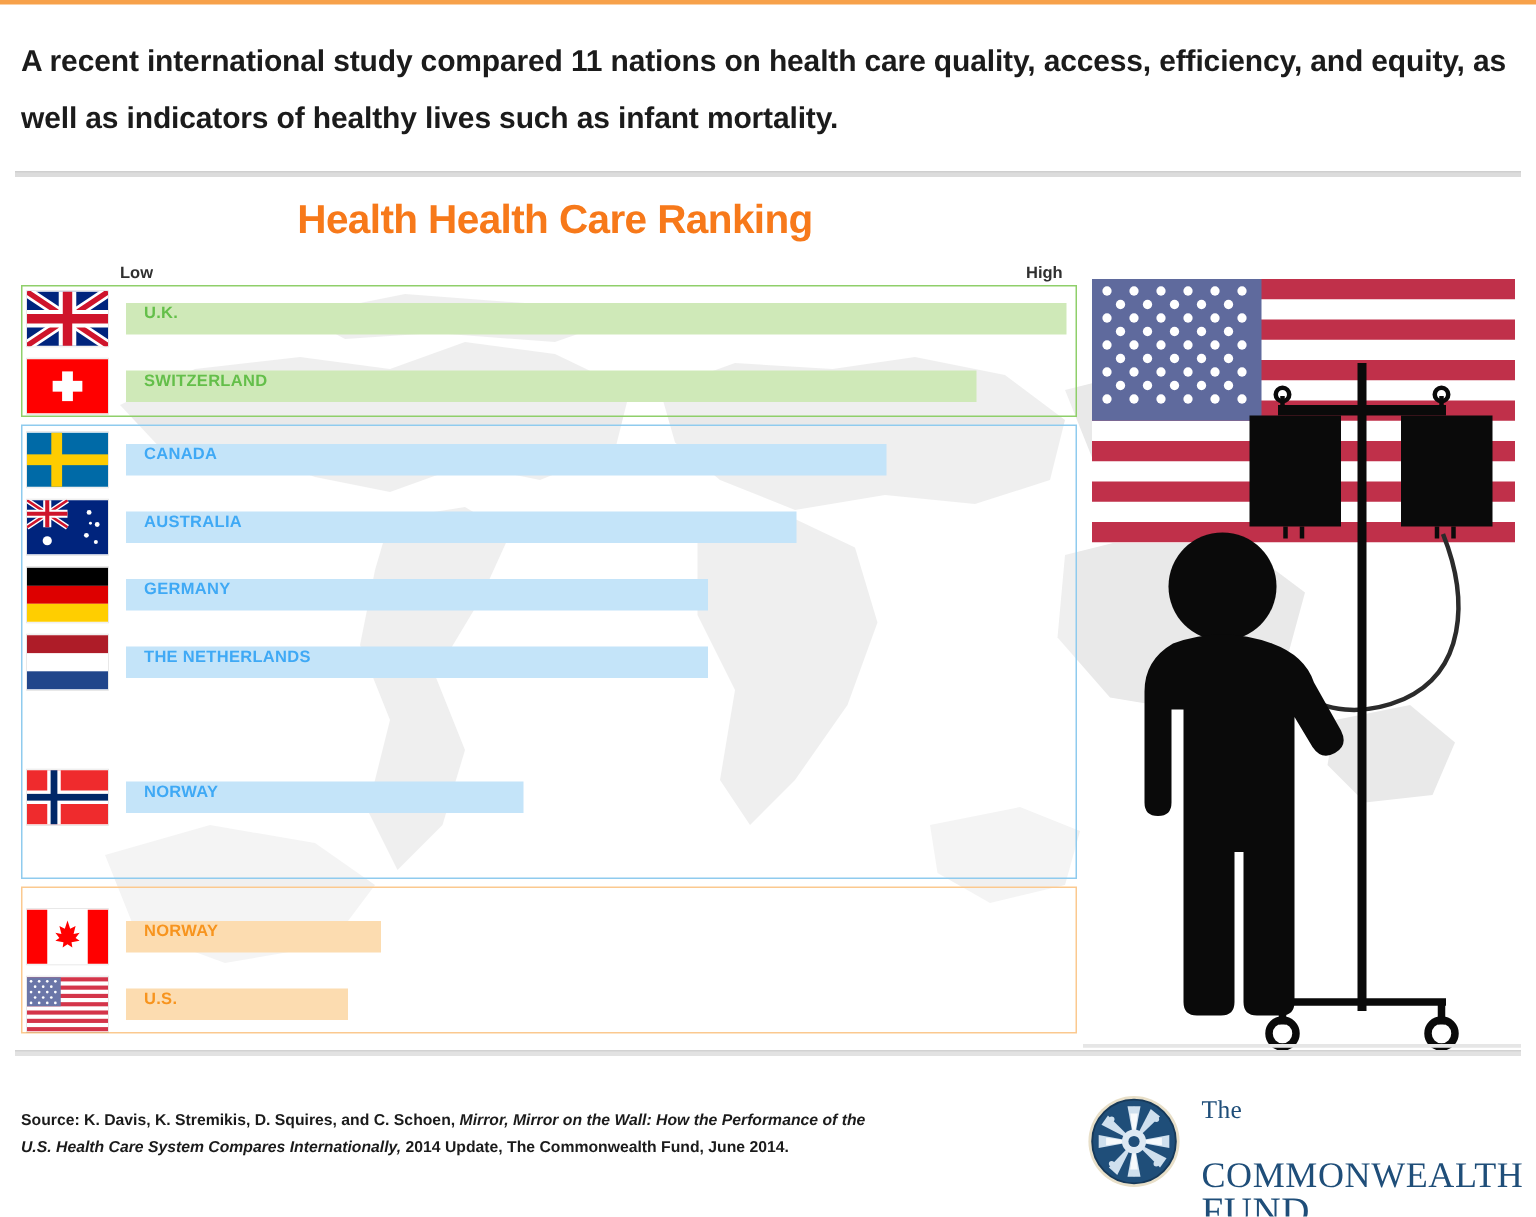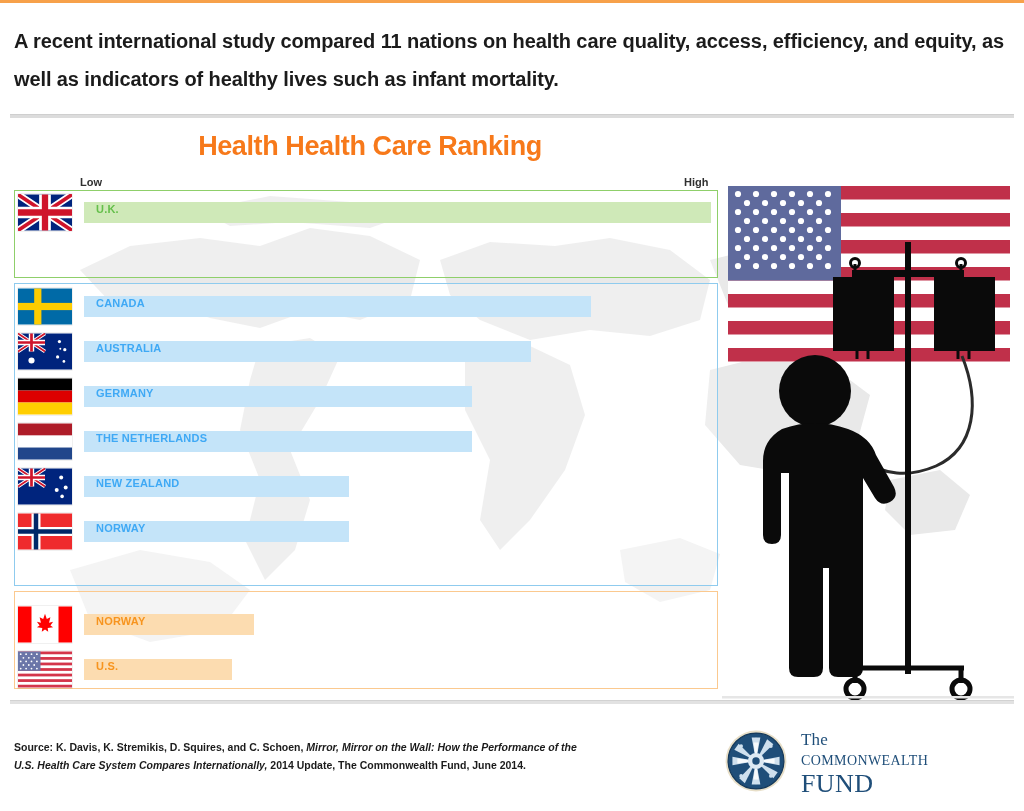--- a/index.html
+++ b/index.html
@@ -78,21 +78,21 @@
   }
   .source i { font-style: italic; }
 
   
   .logo { position: absolute; left: 725px; top: 730px; width: 290px; height: 66px; }
   .logo .seal { position: absolute; left: 0; top: 0; width: 62px; height: 62px; }
   .logo .seal svg { display: block; width: 62px; height: 62px; }
   .logo .wordmark { position: absolute; left: 76px; top: 1px; color: #1f4e79;
                     font-family: "Liberation Serif", serif; }
   .logo .w-the  { font-size: 17px; line-height: 18px; letter-spacing: 0.2px; }
-  .logo .w-cw   { font-size: 14px; line-height: 23px; letter-spacing: 0.4px; }
+  .logo .w-cw   { font-size: 24px; line-height: 23px; letter-spacing: 0.4px; margin-top: 24px; }
   .logo .w-fund { font-size: 26px; line-height: 23px; letter-spacing: 0.4px; }
 </style>
 </head>
 <body>
 
 <div class="page">
 
   <div class="top-rule"></div>
 
   <div class="intro">A recent international study compared 11 nations on health care quality, access, efficiency, and equity, as well as indicators of healthy lives such as infant mortality.</div>
@@ -136,20 +136,31 @@
           <path d="M0,0 L60,40 M60,0 L0,40" stroke="#fff" stroke-width="8"></path>
           <path d="M0,0 L60,40 M60,0 L0,40" stroke="#cf142b" stroke-width="4"></path>
           <path d="M30,0 V40 M0,20 H60" stroke="#fff" stroke-width="13"></path>
           <path d="M30,0 V40 M0,20 H60" stroke="#cf142b" stroke-width="7"></path>
           </svg>
       </div>
       <div class="bar bar-green" style="width:627px"></div>
       <div class="clabel t-green">U.K.</div>
     </div>
 
+    <div class="row" style="top:45px">
+      <div class="flag">
+        <svg viewBox="0 0 60 40">
+            <rect width="60" height="40" fill="#f00"></rect>
+          <rect x="26" y="9" width="8" height="22" fill="#fff"></rect>
+          <rect x="19" y="16" width="22" height="8" fill="#fff"></rect>
+          </svg>
+      </div>
+      <div class="bar bar-green" style="width:567px"></div>
+      <div class="clabel t-green">SWITZERLAND</div>
+    </div>
 
     <div class="row" style="top:94px">
       <div class="flag">
         <svg viewBox="0 0 60 40">
             <rect width="60" height="40" fill="#006aa7"></rect>
           <rect x="18" y="0" width="8" height="40" fill="#fecc00"></rect>
           <rect x="0" y="16" width="60" height="8" fill="#fecc00"></rect>
           </svg>
       </div>
       <div class="bar bar-blue" style="width:507px"></div>
@@ -195,39 +206,20 @@
         <svg viewBox="0 0 60 40">
             <rect width="60" height="13.4" fill="#ae1c28"></rect>
           <rect y="13.4" width="60" height="13.3" fill="#fff"></rect>
           <rect y="26.7" width="60" height="13.3" fill="#21468b"></rect>
           </svg>
       </div>
       <div class="bar bar-blue" style="width:388px"></div>
       <div class="clabel t-blue">THE NETHERLANDS</div>
     </div>
 
-    <div class="row" style="top:274px">
-      <div class="flag">
-        <svg viewBox="0 0 60 40">
-            <rect width="60" height="40" fill="#00247d"></rect>
-          <g>
-              <path d="M0,0 L30,20 M30,0 L0,20" stroke="#fff" stroke-width="4"></path>
-          <path d="M0,0 L30,20 M30,0 L0,20" stroke="#cf142b" stroke-width="2"></path>
-          <path d="M15,0 V20 M0,10 H30" stroke="#fff" stroke-width="6"></path>
-          <path d="M15,0 V20 M0,10 H30" stroke="#cf142b" stroke-width="3"></path>
-            </g>
-          <circle cx="48" cy="10" r="2.2" fill="#fff"></circle>
-            <circle cx="53" cy="21" r="2.2" fill="#fff"></circle>
-          <circle cx="43" cy="24" r="2.2" fill="#fff"></circle>
-            <circle cx="49" cy="31" r="2" fill="#fff"></circle>
-          </svg>
-      </div>
-      <div class="bar bar-blue" style="width:265px"></div>
-      <div class="clabel t-blue">NEW ZEALAND</div>
-    </div>
 
     <div class="row" style="top:319px">
       <div class="flag">
         <svg viewBox="0 0 60 40">
             <rect width="60" height="40" fill="#ef2b2d"></rect>
           <rect x="15" y="0" width="10" height="40" fill="#fff"></rect>
           <rect x="0" y="15" width="60" height="10" fill="#fff"></rect>
           <rect x="17.5" y="0" width="5" height="40" fill="#002868"></rect>
           <rect x="0" y="17.5" width="60" height="5" fill="#002868"></rect>
           </svg>

